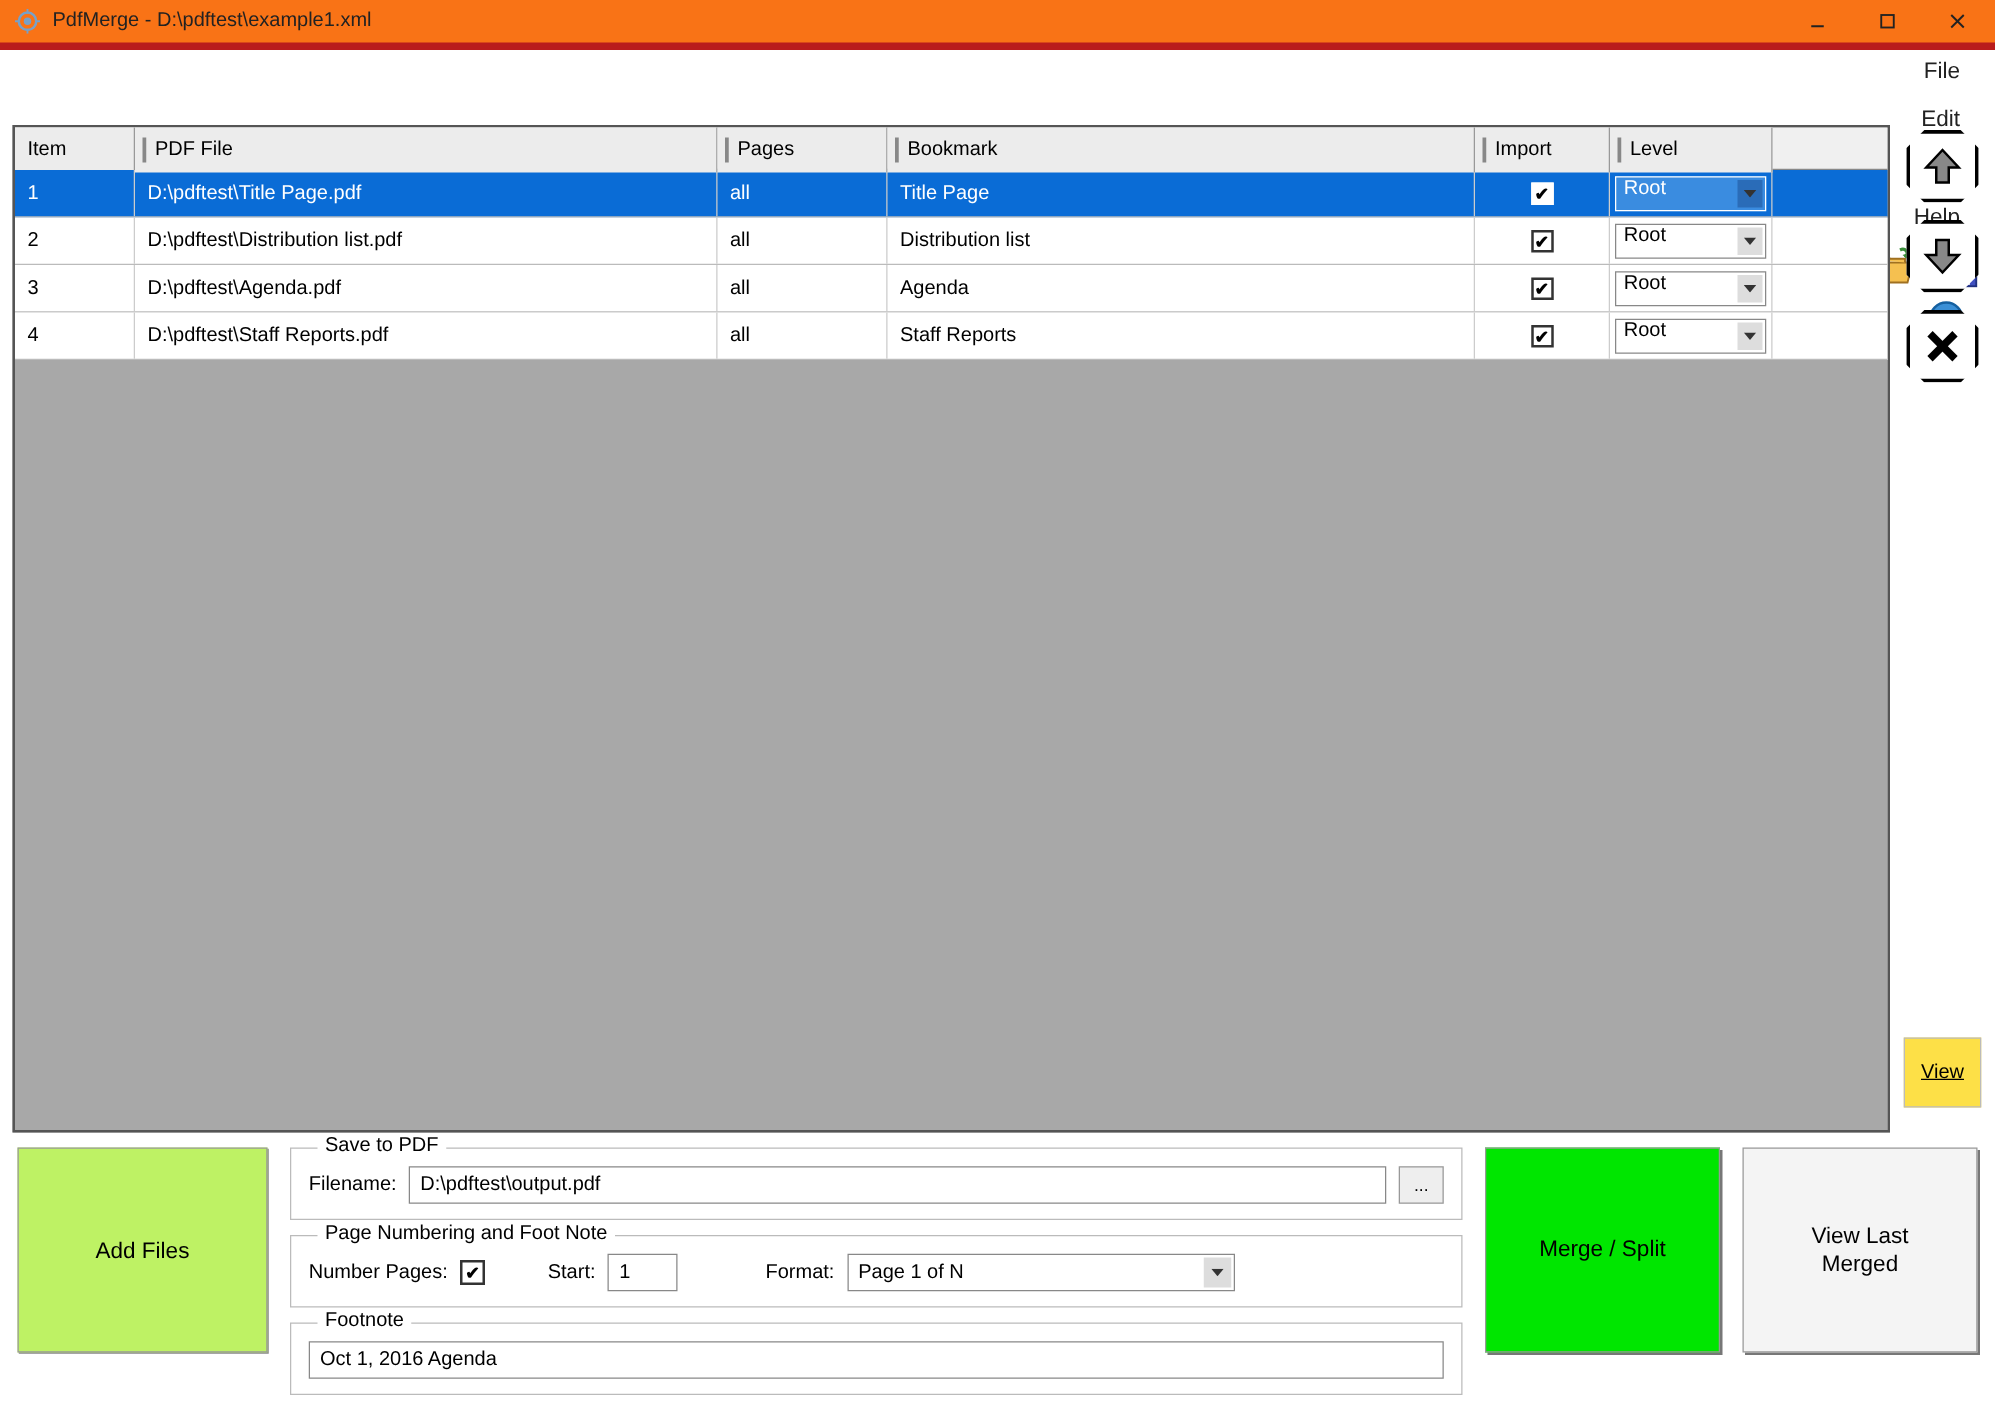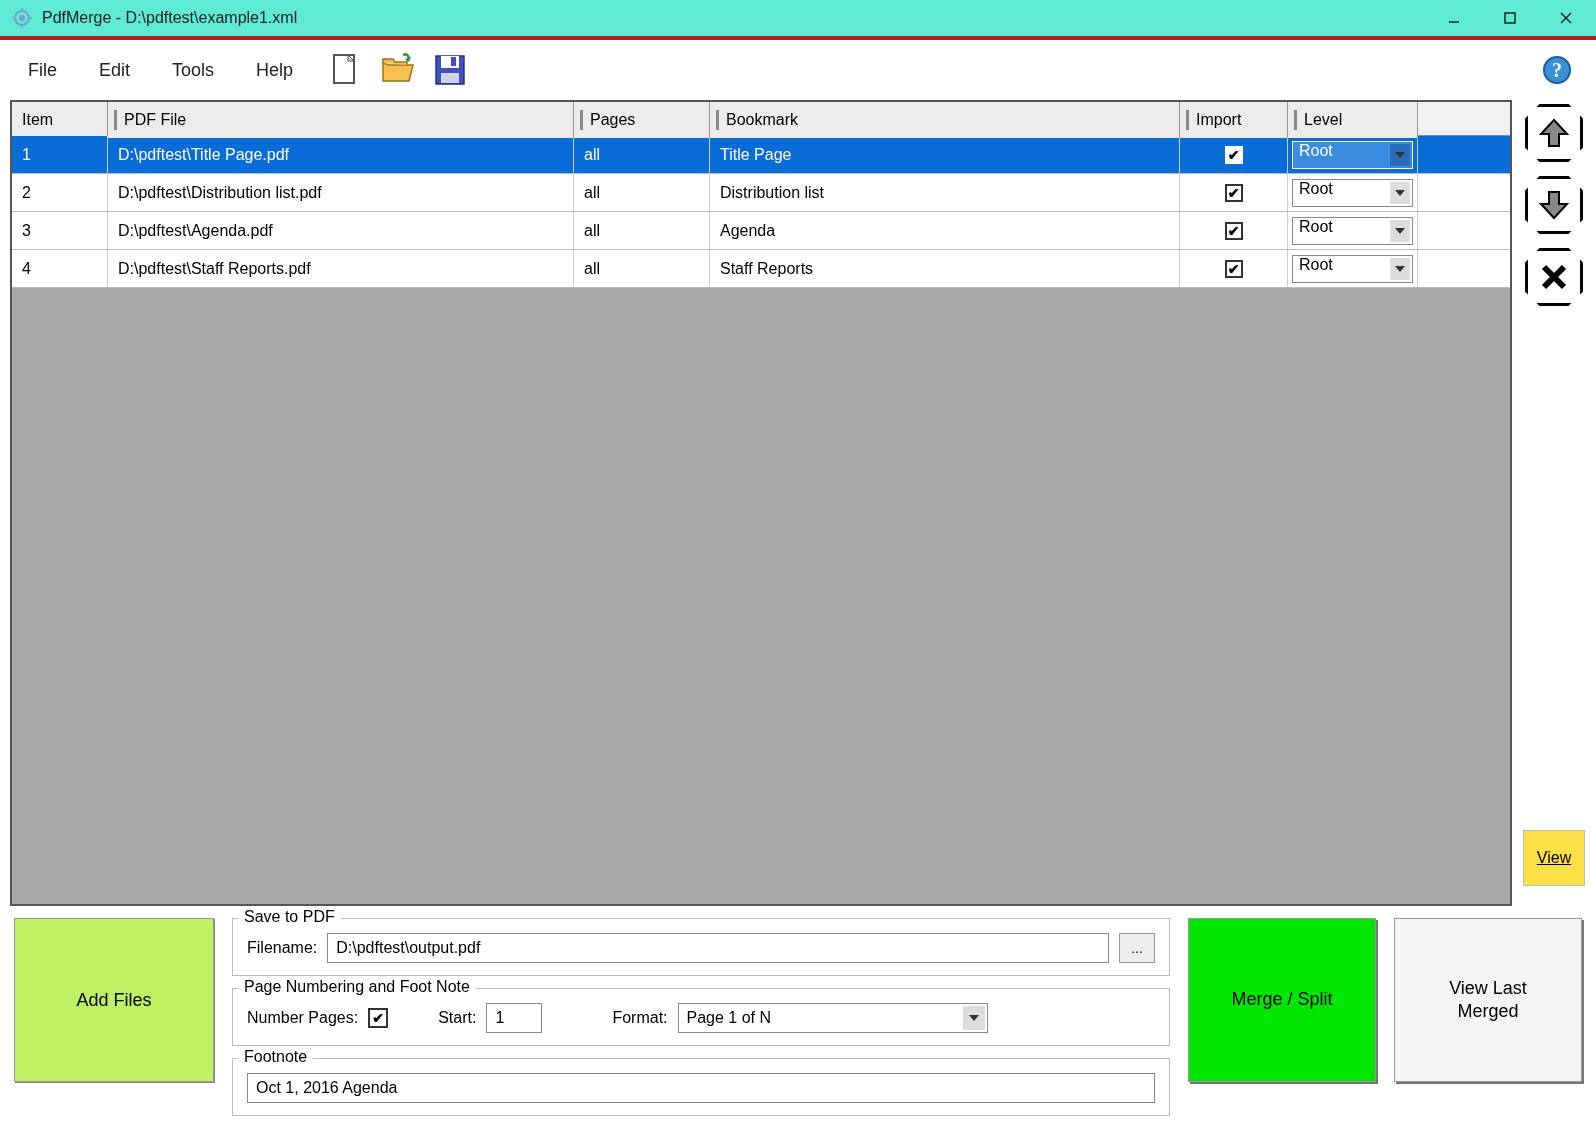--- a/index.html
+++ b/index.html
@@ -11,37 +11,38 @@
   height: 1136px;
   overflow: hidden;
   display: flex;
   flex-direction: column;
 }
 .titlebar {
   height: 40px;
   display: flex;
   align-items: center;
   padding: 0 2px 0 12px;
-  background: #5eead4;
-  border-bottom: 4px solid #b91c1c;
+  background: #f97316;
+  border-bottom: 6px solid #b91c1c;
 }
 .titlebar-icon { width: 20px; height: 20px; margin-right: 10px; }
 .titlebar-text { flex: 1; font-size: 16px; color: #222; }
 .titlebar-btn {
   width: 56px; height: 38px;
   display: flex; align-items: center; justify-content: center;
   font-size: 16px; color: #222; cursor: default;
 }
 .menubar {
   height: 60px;
   display: flex;
-  align-items: center;
+  align-items: flex-end;
   padding: 0 10px;
   background: #fff;
   gap: 6px;
+  flex-direction: column;
 }
 .menu-item { padding: 6px 18px; font-size: 18px; color: #222; }
 .toolbar-icons { display: flex; align-items: center; margin-left: 10px; gap: 14px; }
 .toolbar-icon { width: 38px; height: 38px; }
 .help-icon { margin-left: auto; margin-right: 14px; width: 30px; height: 30px; }
 
 .main-area {
   flex: 1;
   display: flex;
   padding: 0 10px 0 10px;
@@ -155,21 +156,21 @@
   font-size: 18px;
   box-shadow: 1px 1px 0 #888;
 }
 .middle-col { flex: 1; display: flex; flex-direction: column; gap: 12px; }
 .fieldset {
   border: 1px solid #bbb;
   position: relative;
   padding: 14px 14px 12px 14px;
 }
 .fieldset-legend {
-  position: absolute; top: -11px; left: 5px;
+  position: absolute; top: -11px; left: 21px;
   background: #fff; padding: 0 6px; font-size: 16px;
 }
 .row { display: flex; align-items: center; gap: 10px; }
 .label { font-size: 16px; }
 .text-input {
   height: 30px; border: 1px solid #888; padding: 2px 8px;
   font-size: 16px; background: #fff;
 }
 .filename-input { flex: 1; }
 .browse-btn {

